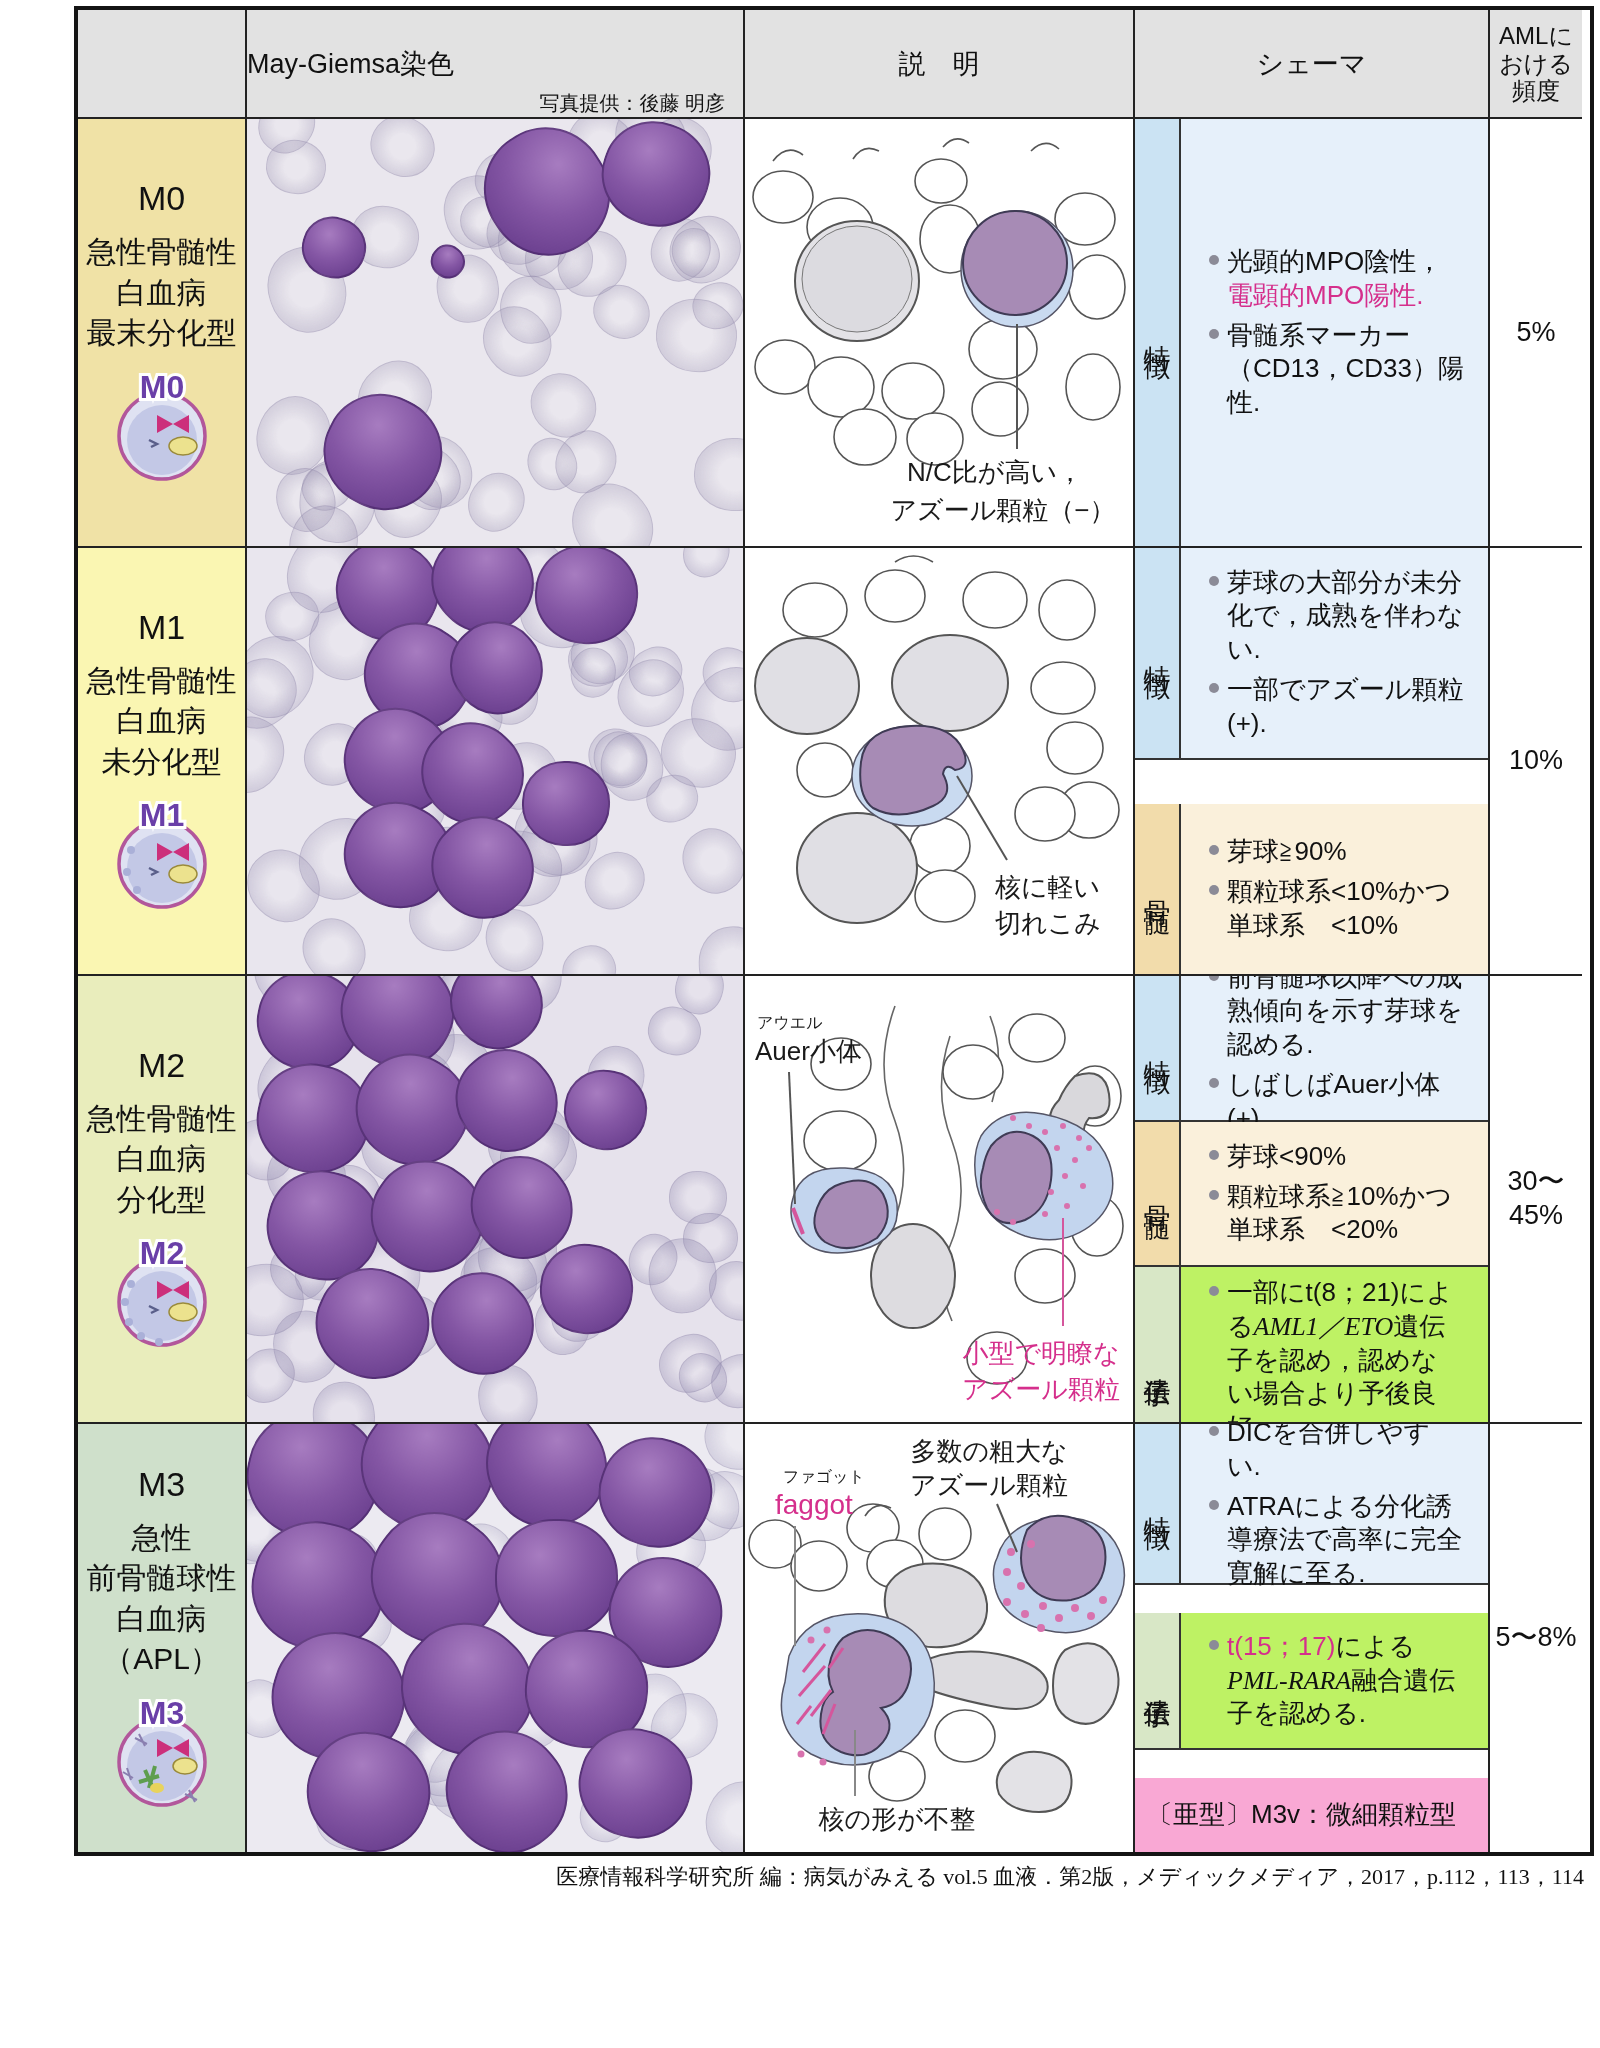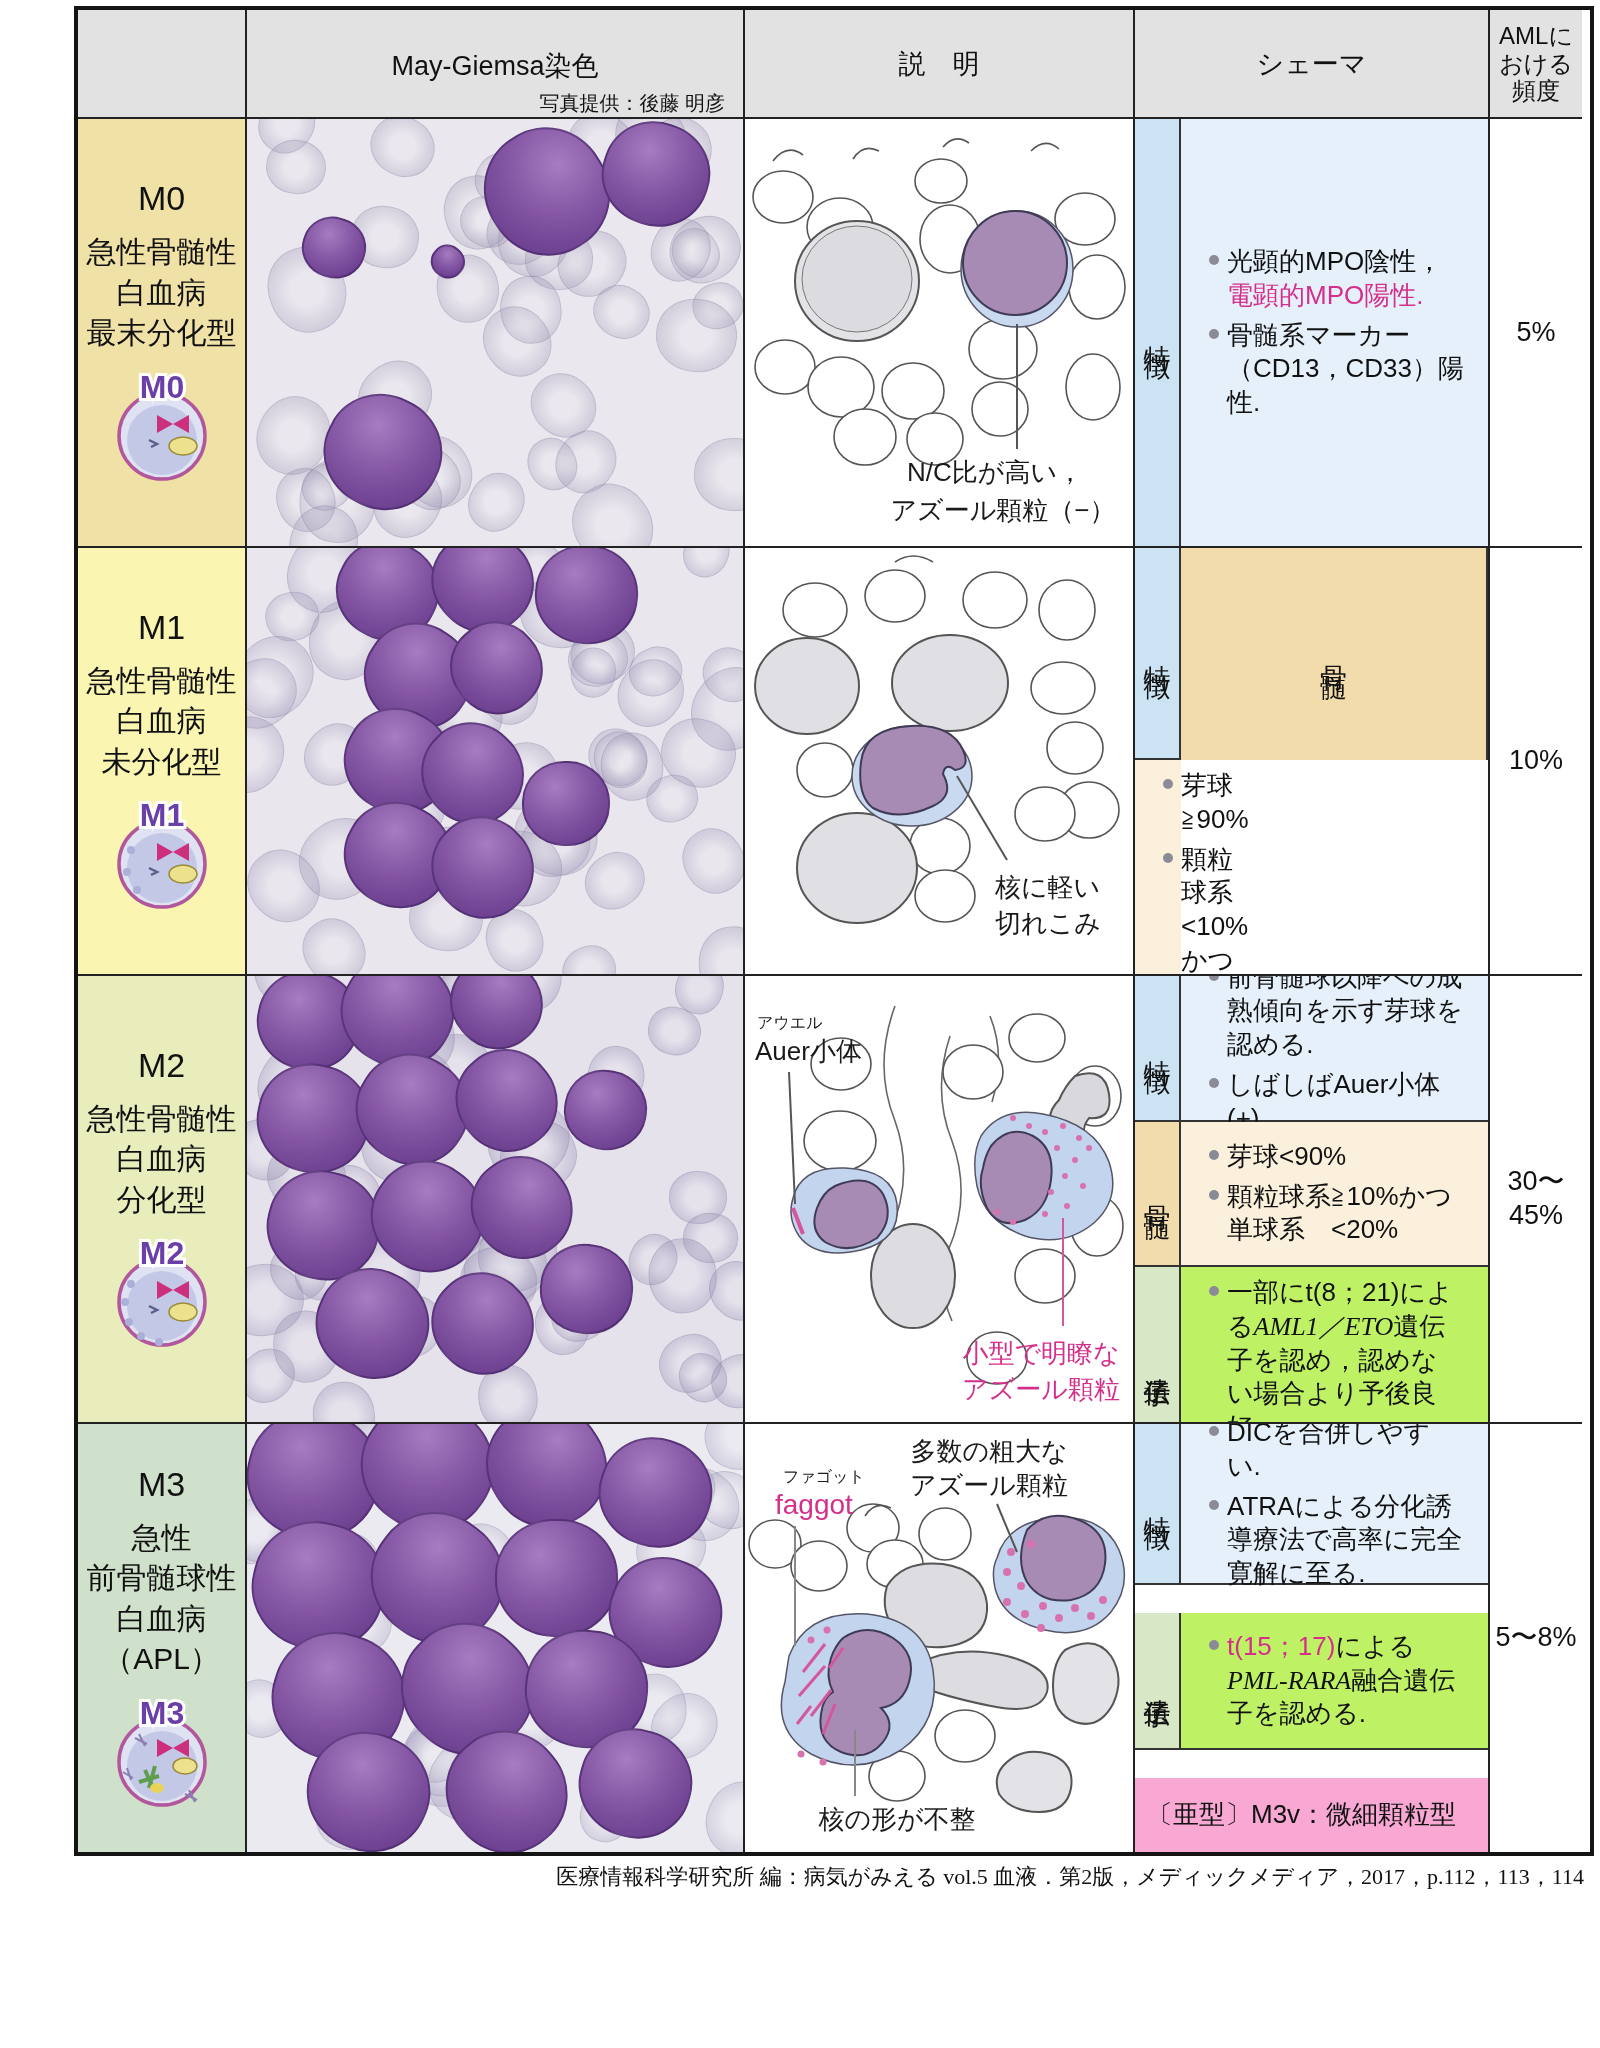--- a/index.html
+++ b/index.html
@@ -5,21 +5,21 @@
   html,body{margin:0;padding:0;background:#ffffff;}
   body{width:1600px;height:2048px;position:relative;font-family:"Liberation Sans",sans-serif;color:#111;}
   .table{position:absolute;left:74px;top:6px;width:1512px;border:4px solid #141414;
          display:grid;grid-template-columns:169px 498px 390px 355px 92px;
          grid-template-rows:109px 429px 428px 448px 428px;background:#fff;}
   .cell{border-right:2px solid #222;border-bottom:2px solid #222;box-sizing:border-box;position:relative;overflow:hidden;}
   .cell.last-col{border-right:none;}
   .cell.last-row{border-bottom:none;}
   
   .hd{background:#e2e2e2;display:flex;align-items:center;justify-content:center;font-size:27px;}
-  .hd-photo{flex-direction:column;justify-content:flex-end;}
+  .hd-photo{flex-direction:row;justify-content:space-between;}
   .credit{align-self:flex-end;font-size:20px;margin:6px 18px 0 0;}
   .hd-freq{font-size:24px;line-height:1.15;text-align:center;display:flex;flex-direction:column;justify-content:center;}
   
   .rowlabel{display:flex;flex-direction:column;align-items:center;justify-content:center;text-align:center;}
   .code{font-size:34px;margin-bottom:14px;}
   .rname{font-size:30px;line-height:1.35;}
   .bg-m0{background:#f0e2a6;}
   .bg-m1{background:#faf6b2;}
   .bg-m2{background:#e9edbc;}
   .bg-m3{background:#cfe0cb;}
@@ -300,20 +300,30 @@
       <path d="M116 214 q 4 -34 50 -36 q 40 -2 52 24 q 8 18 -8 20 q -10 -8 -12 4 q 12 22 -10 32 q -34 16 -60 2 q -16 -12 -12 -46 z" fill="#a78bb5" stroke="#3f3b55" stroke-width="2"></path>
       <line x1="212" y1="228" x2="262" y2="312" stroke="#555" stroke-width="2"></line>
       <text class="sch-note" x="250" y="348">核に軽い</text>
       <text class="sch-note" x="250" y="384">切れこみ</text>
     </svg>
   </div>
 
   <div class="cell desc">
     <div class="slabel lab-feat sec-border" style="height:212px;">
       <span class="vtext">特徴</span>
+    </div>
+    <div class="scontent con-feat sec-border" style="height:212px;">
+      <div class="item">
+          <span class="dot"></span>
+        <div class="itext">芽球の大部分が未分化で，成熟を伴わない.</div>
+        </div>
+      <div class="item">
+          <span class="dot"></span>
+        <div class="itext">一部でアズール顆粒(+).</div>
+        </div>
     </div>
     <div class="slabel lab-marrow">
       <span class="vtext">骨髄</span>
     </div>
     <div class="scontent con-marrow">
       <div class="item">
           <span class="dot"></span>
         <div class="itext">芽球≧90%</div>
         </div>
       <div class="item">

